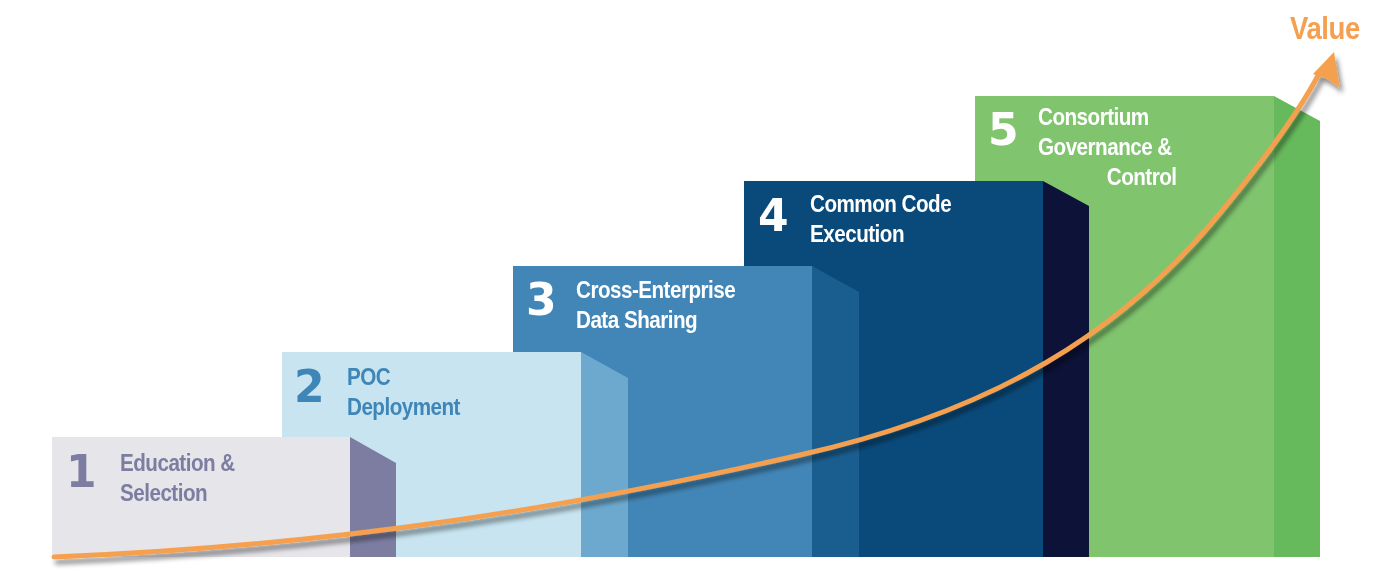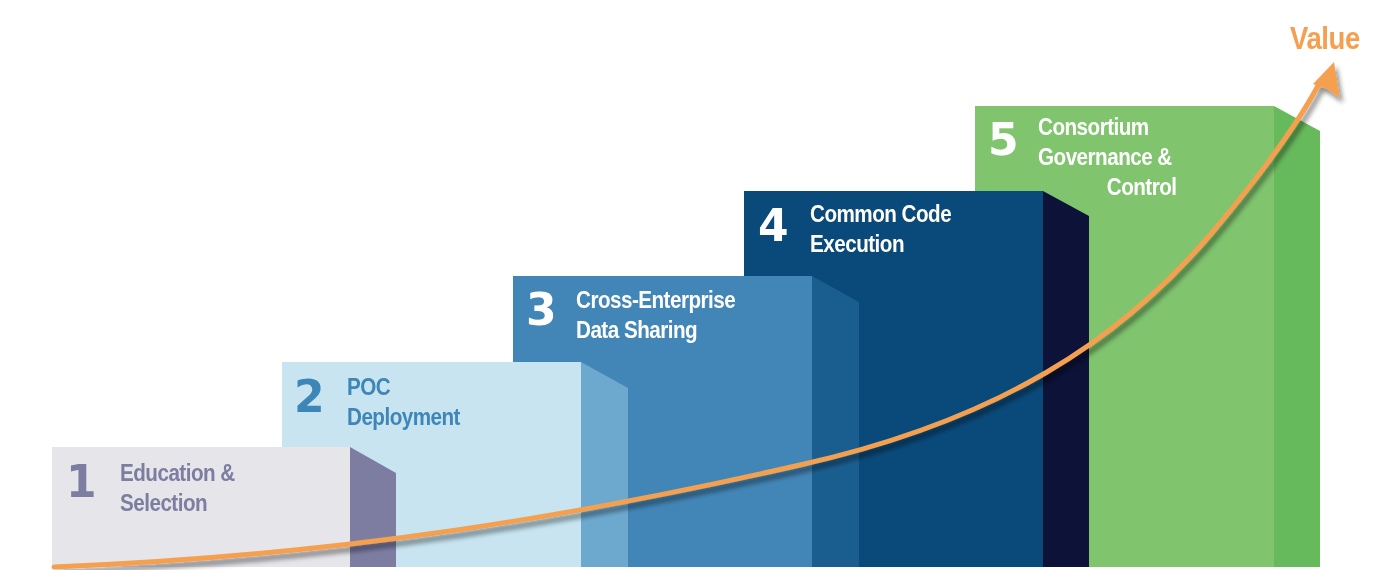--- a/index.html
+++ b/index.html
@@ -1,17 +1,17 @@
 <!DOCTYPE html>
 <html><head>
   <meta charset="utf-8">
   <style>
     html, body { margin: 0; padding: 0; background: #ffffff; }
     body { width: 1400px; height: 570px; position: relative; overflow: hidden; font-family: "Liberation Sans", sans-serif; }
-    #stage { position: absolute; left: 0; top: 10px; width: 1400px; height: 442px; }
+    #stage { position: absolute; left: 0; top: 0; width: 1400px; height: 442px; }
     .num { position: absolute; font-family: "DejaVu Sans", sans-serif; font-weight: bold; font-size: 44px; line-height: 44px; }
     .title { position: absolute; font-family: "Liberation Sans", sans-serif; font-weight: bold; font-size: 24px; line-height: 30px; letter-spacing: -0.6px; white-space: nowrap; transform: scaleX(0.86); transform-origin: left top; }
     .value-label { position: absolute; left: 1290px; top: 8px; font-family: "Liberation Sans", sans-serif; font-weight: bold; font-size: 32px; line-height: 40px; letter-spacing: -0.5px; transform: scaleX(0.86); transform-origin: left top; }
   </style>
 </head>
 <body>
 
 <div id="stage">
   <svg id="shapes" width="1400" height="570" viewBox="0 0 1400 570" style="position:absolute;left:0;top:0;">
     <defs>

